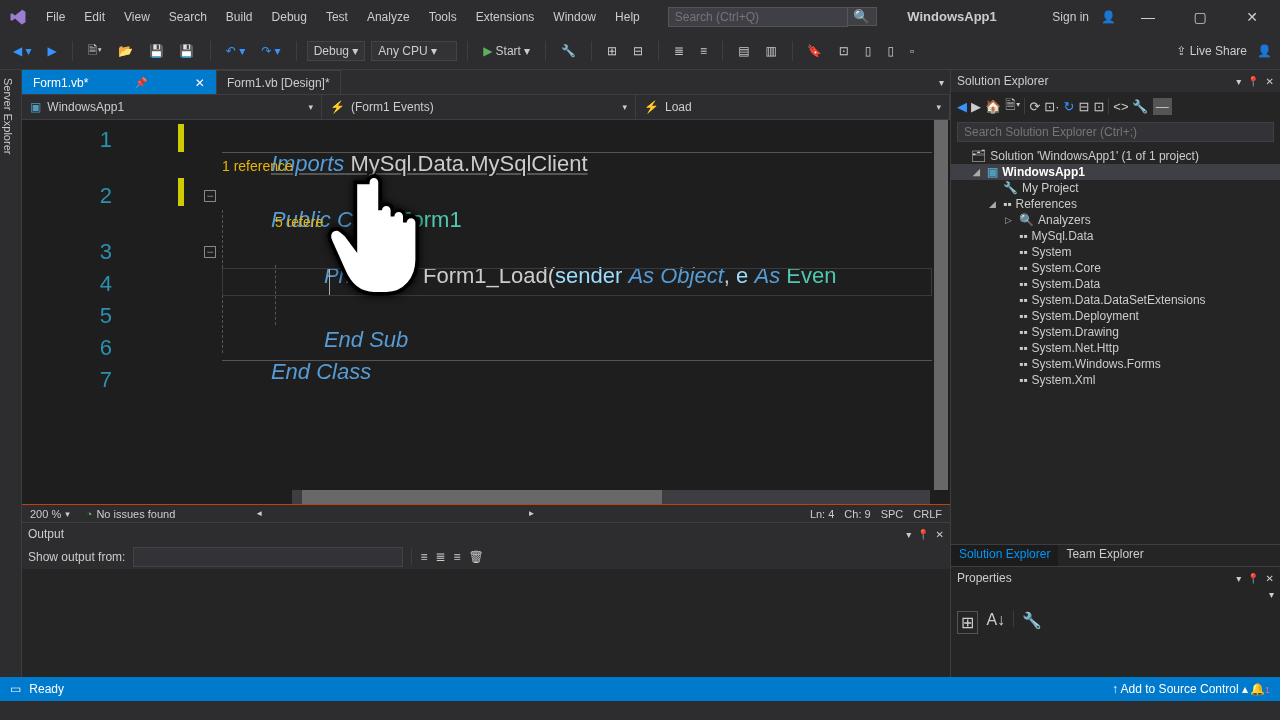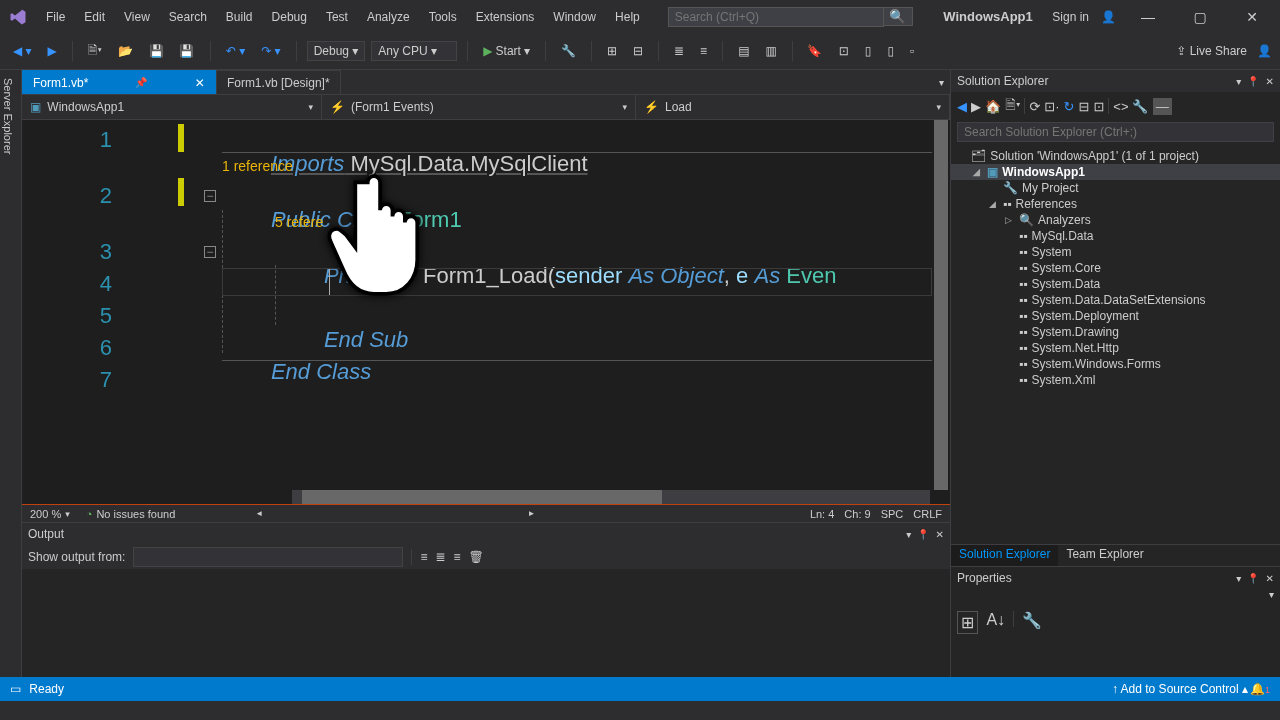--- a/index.html
+++ b/index.html
@@ -1,21 +1,21 @@
 <!DOCTYPE html>
 <html><head>
 <meta charset="utf-8">
 <style>
 * { margin: 0; padding: 0; box-sizing: border-box; font-family: "Segoe UI", sans-serif; }
 body { width: 1280px; height: 720px; background: #2d2d30; color: #ccc; overflow: hidden; position: relative; }
 .titlebar { height: 33px; background: #2d2d30; display: flex; align-items: center; padding: 0 8px; font-size: 12px; }
 .titlebar .logo { width: 20px; height: 20px; display: flex; align-items: center; justify-content: center; margin-right: 10px; }
 .titlebar .menu { display: flex; gap: 3px; }
 .titlebar .menu span { padding: 4px 8px; cursor: pointer; color: #ccc; }
-.titlebar .search { margin-left: 20px; background: #3f3f46; border: 1px solid #555; padding: 2px 6px; width: 216px; color: #888; font-size: 12px; }
+.titlebar .search { margin-left: 20px; background: #3f3f46; border: 1px solid #555; padding: 2px 6px; width: 180px; color: #888; font-size: 12px; }
 .titlebar .searchbtn { background: #3f3f46; border: 1px solid #555; padding: 1px 6px; margin-left: -1px; color: #ccc; }
 .titlebar .appname { margin-left: 30px; font-weight: 600; color: #ccc; font-size: 13px; }
 .titlebar .right { margin-left: auto; display: flex; align-items: center; gap: 12px; }
 .titlebar .signin { font-size: 12px; color: #ccc; }
 .titlebar .winbtn { width: 40px; text-align: center; padding: 4px 0; font-size: 14px; }
 
 .toolbar { height: 37px; background: #2d2d30; border-bottom: 1px solid #3e3e42; display: flex; align-items: center; padding: 0 8px; font-size: 12px; gap: 6px; }
 .toolbar .btn { padding: 3px 5px; display: flex; align-items: center; gap: 3px; color: #ccc; }
 .toolbar .sep { width: 1px; height: 20px; background: #3e3e42; margin: 0 4px; }
 .toolbar .combo { background: #333337; border: 1px solid #434346; padding: 2px 6px; color: #ccc; font-size: 12px; }

